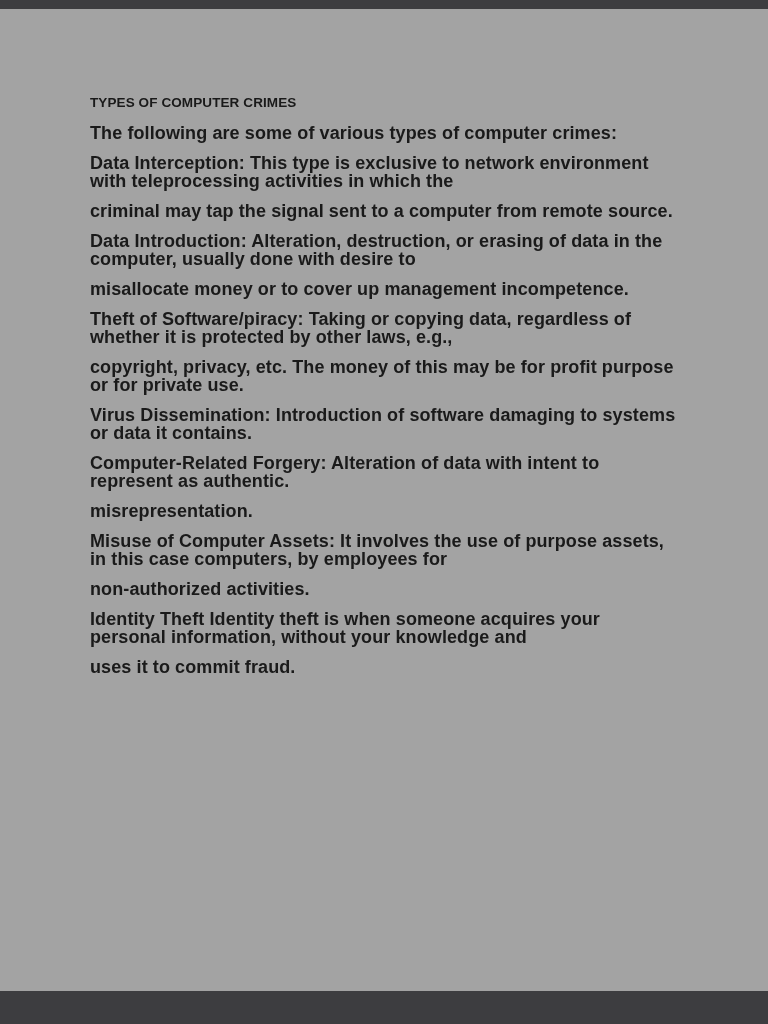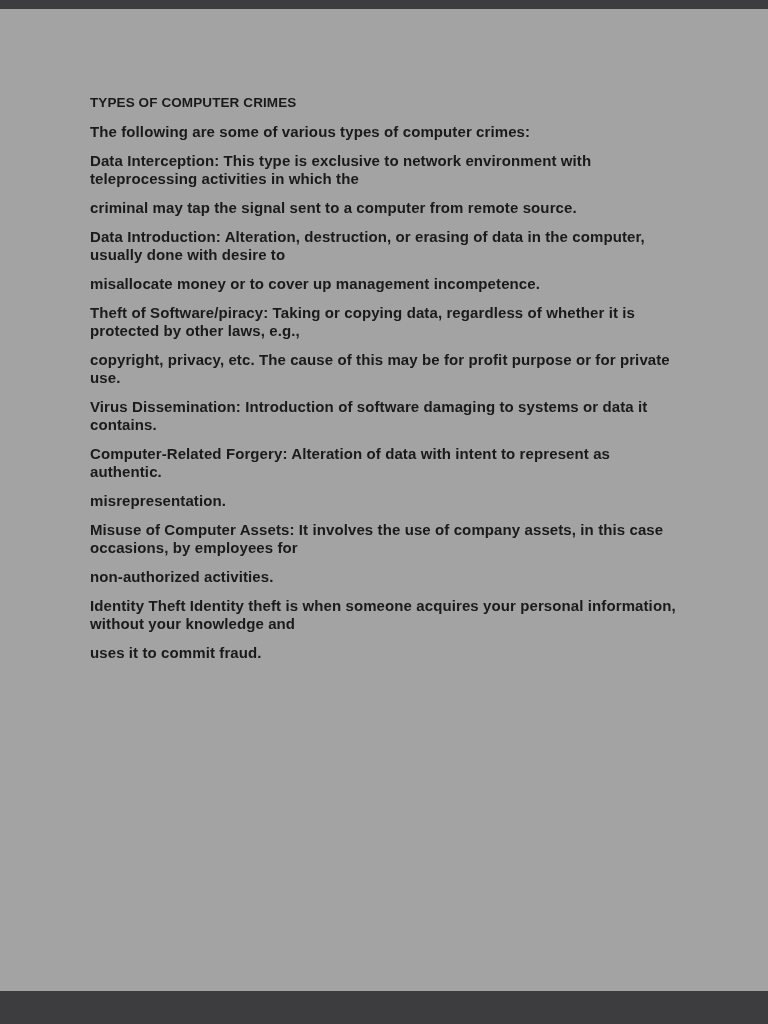--- a/index.html
+++ b/index.html
@@ -42,44 +42,44 @@
   }
   .doc-title {
     font-size: 13.5px;
     font-weight: bold;
     color: #1a1a1a;
     line-height: 18px;
     margin: 0 0 11px 0;
     letter-spacing: 0.1px;
   }
   .doc-paragraph {
-    font-size: 15px;
+    font-size: 18px;
     font-weight: bold;
     color: #1a1a1a;
     line-height: 18px;
-    margin: 0 0 11px 0;
+    margin: 12px 0 11px 0;
     letter-spacing: 0.1px;
   }
 </style>
 </head>
 <body>
 
 <div class="viewer-chrome-top"></div>
 
 <div class="doc-page">
   <p class="doc-title">TYPES OF COMPUTER CRIMES</p>
   <p class="doc-paragraph">The following are some of various types of computer crimes:</p>
   <p class="doc-paragraph">Data Interception: This type is exclusive to network environment with teleprocessing activities in which the</p>
   <p class="doc-paragraph">criminal may tap the signal sent to a computer from remote source.</p>
   <p class="doc-paragraph">Data Introduction: Alteration, destruction, or erasing of data in the computer, usually done with desire to</p>
   <p class="doc-paragraph">misallocate money or to cover up management incompetence.</p>
   <p class="doc-paragraph">Theft of Software/piracy: Taking or copying data, regardless of whether it is protected by other laws, e.g.,</p>
-  <p class="doc-paragraph">copyright, privacy, etc. The cause of this may be for profit purpose or for private use.</p>
+  <p class="doc-paragraph">copyright, privacy, etc. The money of this may be for profit purpose or for private use.</p>
   <p class="doc-paragraph">Virus Dissemination: Introduction of software damaging to systems or data it contains.</p>
   <p class="doc-paragraph">Computer-Related Forgery: Alteration of data with intent to represent as authentic.</p>
   <p class="doc-paragraph">misrepresentation.</p>
-  <p class="doc-paragraph">Misuse of Computer Assets: It involves the use of company assets, in this case occasions, by employees for</p>
+  <p class="doc-paragraph">Misuse of Computer Assets: It involves the use of purpose assets, in this case computers, by employees for</p>
   <p class="doc-paragraph">non-authorized activities.</p>
   <p class="doc-paragraph">Identity Theft Identity theft is when someone acquires your personal information, without your knowledge and</p>
   <p class="doc-paragraph">uses it to commit fraud.</p>
 </div>
 
 <div class="viewer-chrome-bottom"></div>
 
 </body></html>

